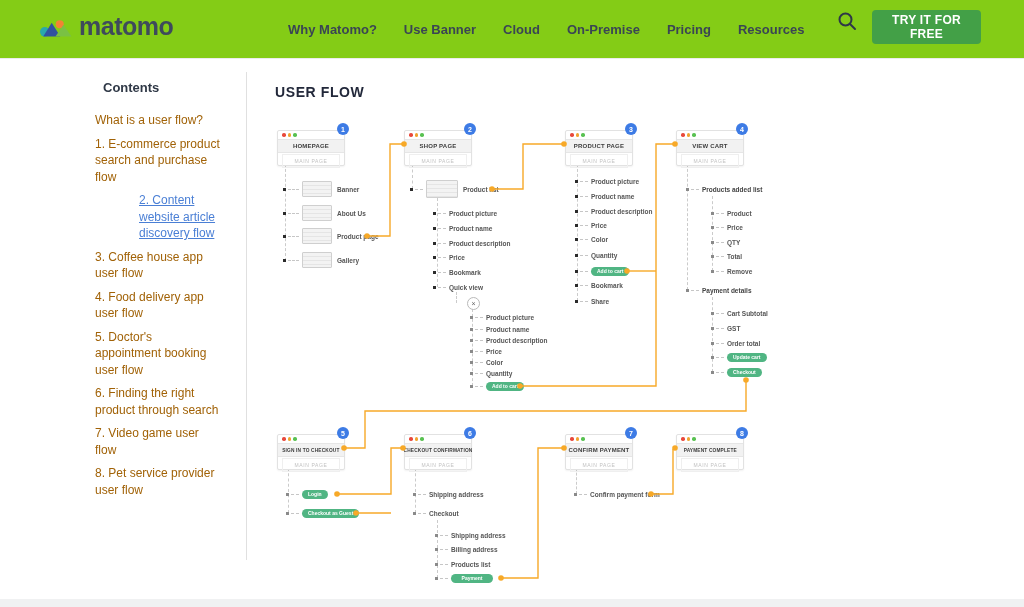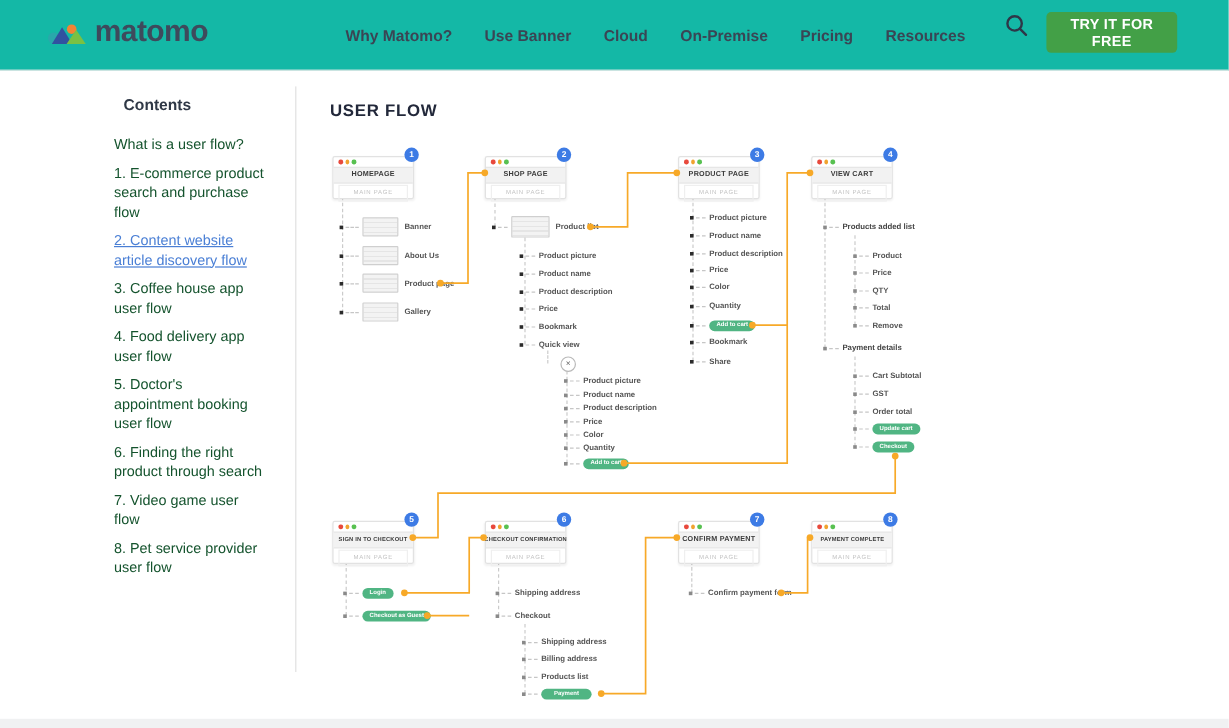--- a/index.html
+++ b/index.html
@@ -1,33 +1,33 @@
 <!DOCTYPE html>
 <html><head>
 <meta charset="utf-8">
 <style>
   html,body{margin:0;padding:0;}
   body{width:1024px;height:607px;position:relative;overflow:hidden;background:#fff;
        font-family:"Liberation Sans",sans-serif;}
   
-  .header{position:absolute;left:0;top:0;width:1024px;height:58px;background:#14b8a6;
+  .header{position:absolute;left:0;top:0;width:1024px;height:58px;background:#84cc16;
           border-bottom:1px solid #ececec;z-index:20;}
   .logo{position:absolute;left:40px;top:12px;display:flex;align-items:center;gap:7px;cursor:pointer;}
   .logo-word{font-size:25px;font-weight:700;color:#3e4a5c;letter-spacing:-0.5px;}
   .nav{position:absolute;left:288px;top:0;height:58px;display:flex;align-items:center;gap:27px;}
   .nav-item{font-size:13px;font-weight:700;color:#3a4554;cursor:pointer;white-space:nowrap;}
   .search-btn{position:absolute;left:836px;top:10px;width:22px;height:22px;cursor:pointer;}
   .cta{position:absolute;left:872px;top:10px;width:109px;height:34px;background:#43a047;color:#fff;
        border:none;border-radius:4px;font-size:12px;font-weight:700;letter-spacing:.3px;
        font-family:"Liberation Sans",sans-serif;cursor:pointer;}
   
   .sidebar-title{position:absolute;left:103px;top:80px;font-size:13px;font-weight:700;color:#2f3846;}
   .toc{position:absolute;left:95px;top:112px;width:126px;display:flex;flex-direction:column;gap:7px;}
-  .toc-item{font-size:12px;line-height:16.5px;color:#14532d;cursor:pointer;}
-  .toc-item.active{color:#4a7fd5;text-decoration:underline;}
+  .toc-item{font-size:12px;line-height:16.5px;color:#a16207;cursor:pointer;}
+  .toc-item.active{color:#4a7fd5;text-decoration:underline;margin-left:44px;}
   .divider{position:absolute;left:246px;top:72px;height:488px;width:0;border-left:1px solid #e0e0e0;}
   .bottom-strip{position:absolute;left:0;bottom:0;width:1024px;height:8px;background:#f0f1f2;}
   
   .page-title{position:absolute;left:275px;top:84px;font-size:14px;font-weight:800;
               letter-spacing:.6px;color:#22283a;}
   
   .card{position:absolute;width:66px;height:34px;background:#fff;border:1px solid #e2e2e2;
         border-radius:2px;box-shadow:0 1px 2px rgba(0,0,0,.06);z-index:2;}
   .badge{position:absolute;right:-5px;top:-8px;width:12px;height:12px;border-radius:50%;
          background:#3d7be5;color:#fff;font-size:7px;font-weight:700;display:flex;

